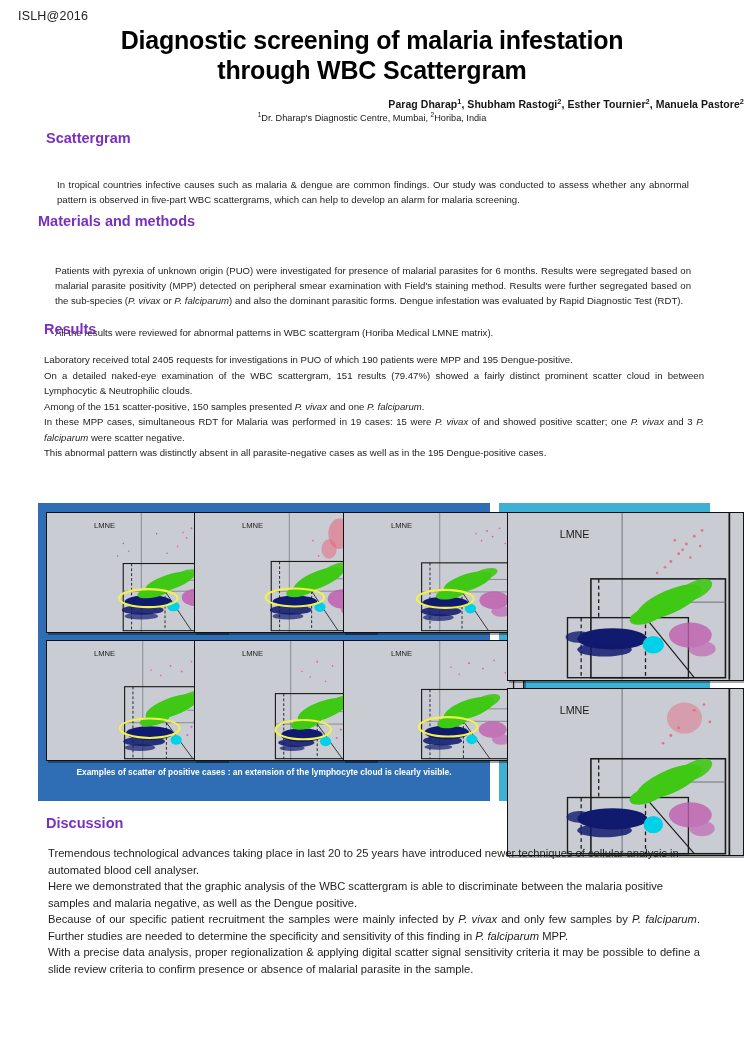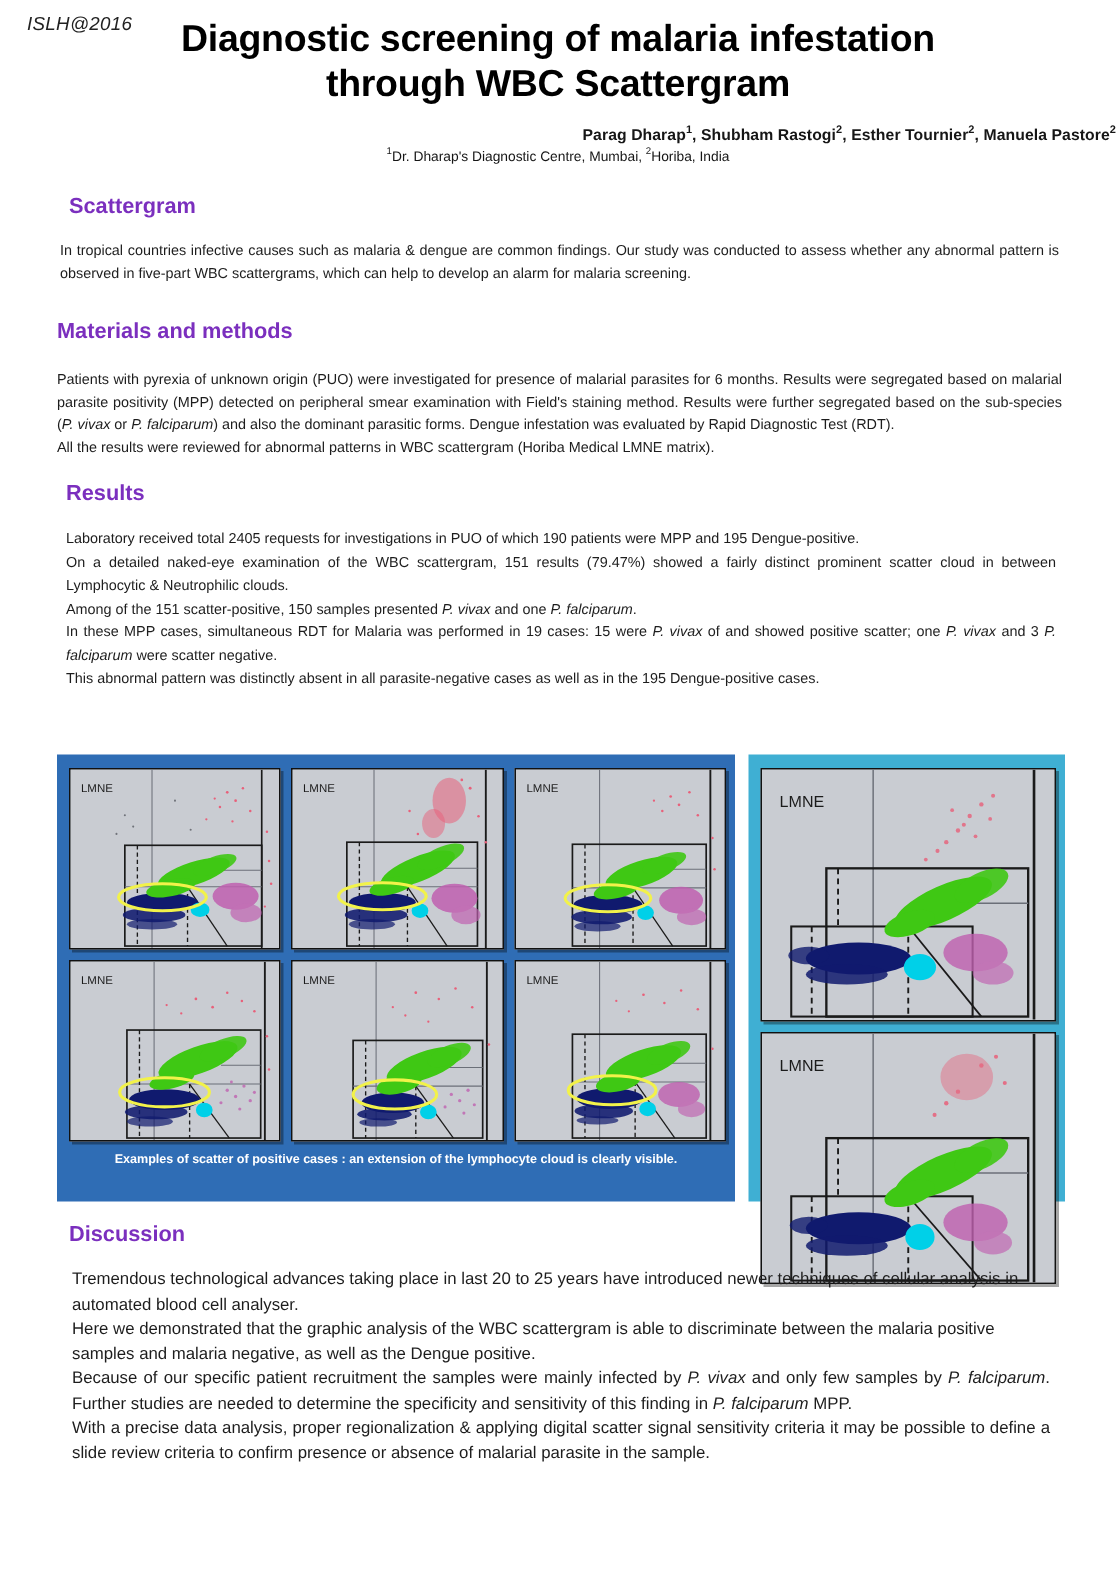--- a/index.html
+++ b/index.html
@@ -25,25 +25,24 @@
   }
 
   
   .conf-tag {
     position: absolute;
     left: 18px;
     top: 9px;
     font-size: 12.5px;
     color: #222;
     letter-spacing: 0.2px;
-    font-style: italic;
   }
 
   .title-block {
-    padding-top: 12px;
+    padding-top: 26px;
     text-align: center;
   }
   .poster-title {
     font-size: 25px;
     font-weight: bold;
     line-height: 1.18;
     color: #000;
     margin: 0 auto;
     width: 560px;
     letter-spacing: -0.2px;
@@ -77,21 +76,21 @@
   .h-disc   { position: absolute; left: 46px;  top: 815px; }
 
   
   .body-text {
     position: absolute;
     font-size: 9.6px;
     line-height: 1.58;
     color: #1d1d1d;
     text-align: justify;
   }
-  .body-text p { margin: 0; }
+  .body-text p { margin: 17px; }
   .body-text em { font-style: italic; }
 
   .t-intro { left: 40px; top: 160px; width: 666px; }
   .t-mat   { left: 38px; top: 246px; width: 670px; }
 
   .t-res {
     position: absolute;
     left: 44px; top: 352px; width: 660px;
     font-size: 9.6px;
     line-height: 1.62;
@@ -152,20 +151,21 @@
   }
 
   .scatter-wrap {
     position: relative;
     width: 100%;
     aspect-ratio: 1.17 / 1;
     background: #c9ccd2;
     border: 1px solid #111;
     box-shadow: 2px 2px 0 rgba(0,0,0,0.35);
     overflow: hidden;
+    padding-left: 40px;
   }
   .scatter-wrap svg { display: block; width: 100%; height: 100%; }
 
   .caption {
     margin-top: 6px;
     font-size: 8.4px;
     font-weight: bold;
     color: #ffffff;
     text-align: left;
     line-height: 1.35;

